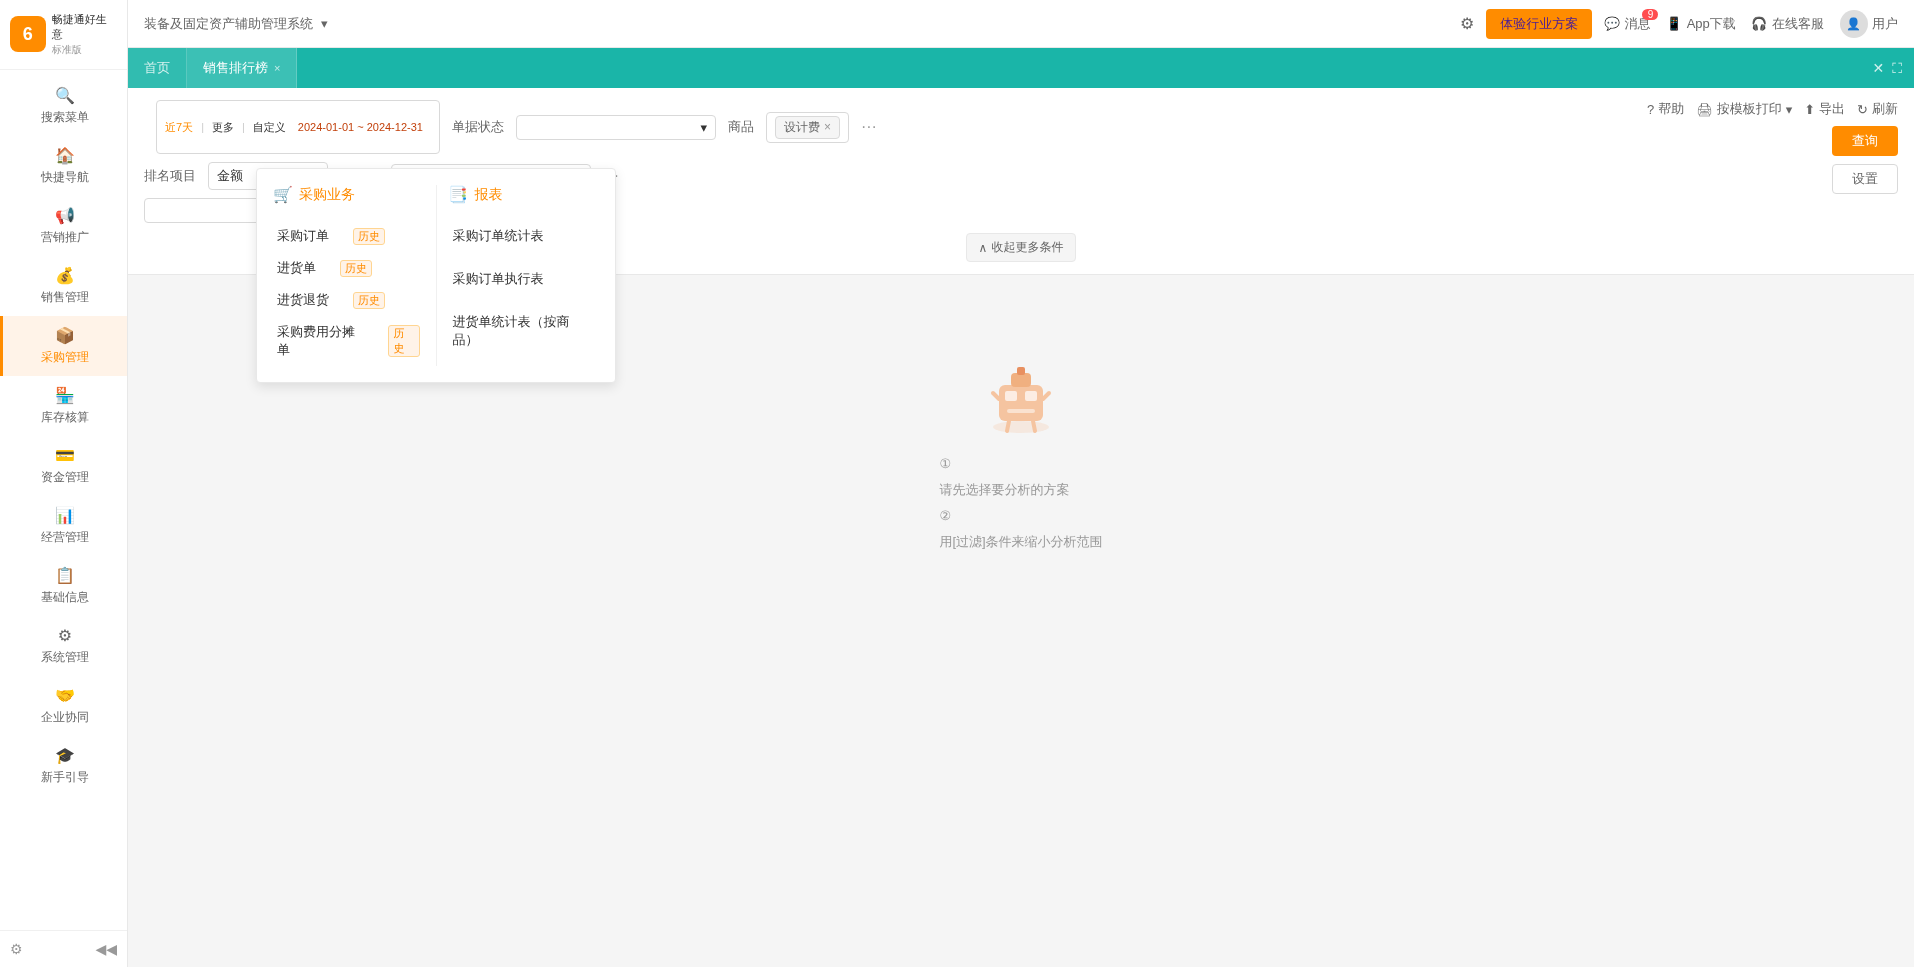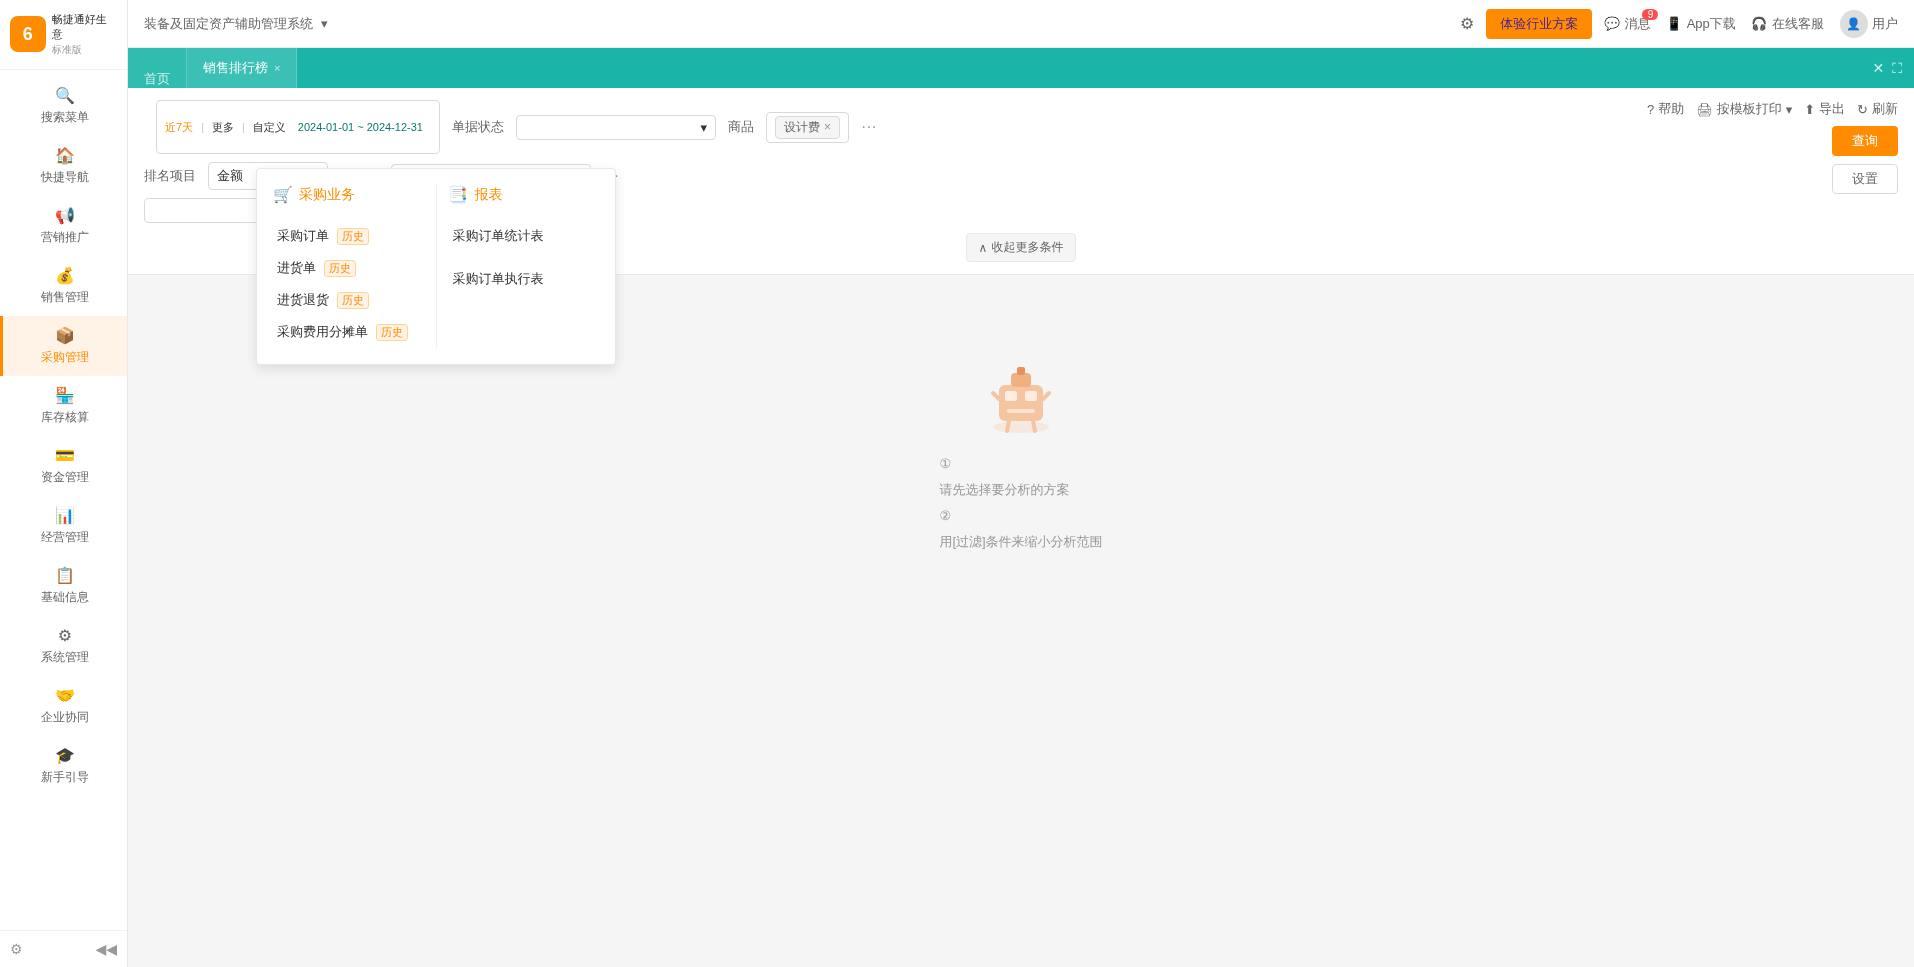--- a/index.html
+++ b/index.html
@@ -32,21 +32,21 @@
     .topbar-btn { background: #ff8c00; color: #4c1d95; border: none; padding: 6px 14px; border-radius: 4px; cursor: pointer; font-size: 13px; }
     .topbar-icons { display: flex; align-items: center; gap: 16px; color: #666; }
     .topbar-icon-item { display: flex; align-items: center; gap: 4px; cursor: pointer; font-size: 13px; position: relative; }
     .badge { position: absolute; top: -6px; right: -8px; background: #ff4d4f; color: white; border-radius: 10px; font-size: 10px; padding: 0 4px; min-width: 16px; text-align: center; }
     .avatar { width: 28px; height: 28px; border-radius: 50%; background: #ddd; display: flex; align-items: center; justify-content: center; color: #666; font-size: 12px; }
 
     
     .tabbar { height: 40px; background: #1ab5a8; display: flex; align-items: stretch; padding: 0; }
     .tab-item { padding: 0 16px; display: flex; align-items: center; gap: 6px; cursor: pointer; color: rgba(255,255,255,0.8); font-size: 13px; border-right: 1px solid rgba(255,255,255,0.2); }
     .tab-item.active { background: rgba(255,255,255,0.15); color: white; }
-    .tab-item.home { background: rgba(255,255,255,0.1); align-items: flex-end; }
+    .tab-item.home { background: rgba(255,255,255,0.1); }
     .tab-close { font-size: 11px; opacity: 0.7; cursor: pointer; }
     .tab-end-icons { margin-left: auto; display: flex; align-items: center; gap: 8px; padding: 0 12px; color: rgba(255,255,255,0.8); }
 
     
     .content { flex: 1; position: relative; background: #f5f5f5; overflow: hidden; }
 
     
     .filter-bar { background: white; padding: 12px 16px; border-bottom: 1px solid #e8e8e8; }
     .filter-row { display: flex; align-items: center; gap: 12px; margin-bottom: 10px; flex-wrap: wrap; }
     .filter-row:last-child { margin-bottom: 0; }
@@ -69,21 +69,21 @@
     .empty-text span { display: block; }
 
     
     .dropdown-overlay { position: absolute; top: 0; left: 128px; right: 0; bottom: 0; z-index: 100; }
     .dropdown-menu { position: absolute; top: 80px; left: 0; background: white; border: 1px solid #e8e8e8; border-radius: 4px; box-shadow: 0 4px 12px rgba(0,0,0,0.1); width: 360px; z-index: 200; padding: 16px; }
     .dropdown-cols { display: flex; gap: 0; }
     .dropdown-col { flex: 1; }
     .dropdown-col-title { display: flex; align-items: center; gap: 6px; color: #ff8c00; font-size: 14px; font-weight: 500; margin-bottom: 12px; padding-bottom: 4px; }
     .dropdown-col-title .col-icon { font-size: 16px; }
     .dropdown-divider { width: 1px; background: #f0f0f0; margin: 0 12px; }
-    .menu-item { display: flex; align-items: center; gap: 8px; padding: 7px 4px; cursor: pointer; color: #333; font-size: 13px; }
+    .menu-item { display: flex; align-items: center; gap: 24px; padding: 7px 4px; cursor: pointer; color: #333; font-size: 13px; }
     .menu-hist-badge { background: #fff3e8; color: #ff8c00; border: 1px solid #ffd591; border-radius: 3px; font-size: 11px; padding: 0 4px; }
 
     
     .menu-item-plain { padding: 7px 4px; cursor: pointer; color: #333; font-size: 13px; margin-top: 11px; }
 
     
     .right-actions { display: flex; flex-direction: column; gap: 4px; }
   </style>
 </head>
 <body>
@@ -207,21 +207,21 @@
           <div>
 
             <div class="filter-row" style="margin-bottom:8px;">
               <span class="filter-label"></span>
               <div class="filter-input">
                 <span style="color:#ff8c00;">近7天</span>
                 <span style="margin:0 4px; color:#ccc;">|</span>
                 <span>更多</span>
                 <span style="margin:0 4px; color:#ccc;">|</span>
                 <span>自定义</span>
-                <span style="flex:1; margin:16px 8px; color:#0f766e;">2024-01-01 ~ 2024-12-31</span>
+                <span style="flex:1; margin:16px 8px; color:#c2410c;">2024-01-01 ~ 2024-12-31</span>
               </div>
               <span class="filter-label">单据状态</span>
               <div class="filter-select" style="min-width:200px;">
                 <span></span>
                 <span>▾</span>
               </div>
               <span class="filter-label">商品</span>
               <div style="display:flex; align-items:center; gap:6px; border:1px solid #d9d9d9; border-radius:4px; padding:3px 8px;">
                 <div class="filter-tag">
                   <span>设计费</span>
@@ -344,20 +344,21 @@
               </div>
             </div>
             <div class="dropdown-divider"></div>
             <div class="dropdown-col">
               <div class="dropdown-col-title">
                 <span class="col-icon">📑</span>
                 <span>报表</span>
               </div>
               <div class="menu-item-plain">采购订单统计表</div>
               <div class="menu-item-plain">采购订单执行表</div>
+              <div class="menu-item-plain">进货单统计表（按商品）</div>
             </div>
           </div>
         </div>
       </div>
 
     </div>
   </div>
 </div>
 
 </body></html>

